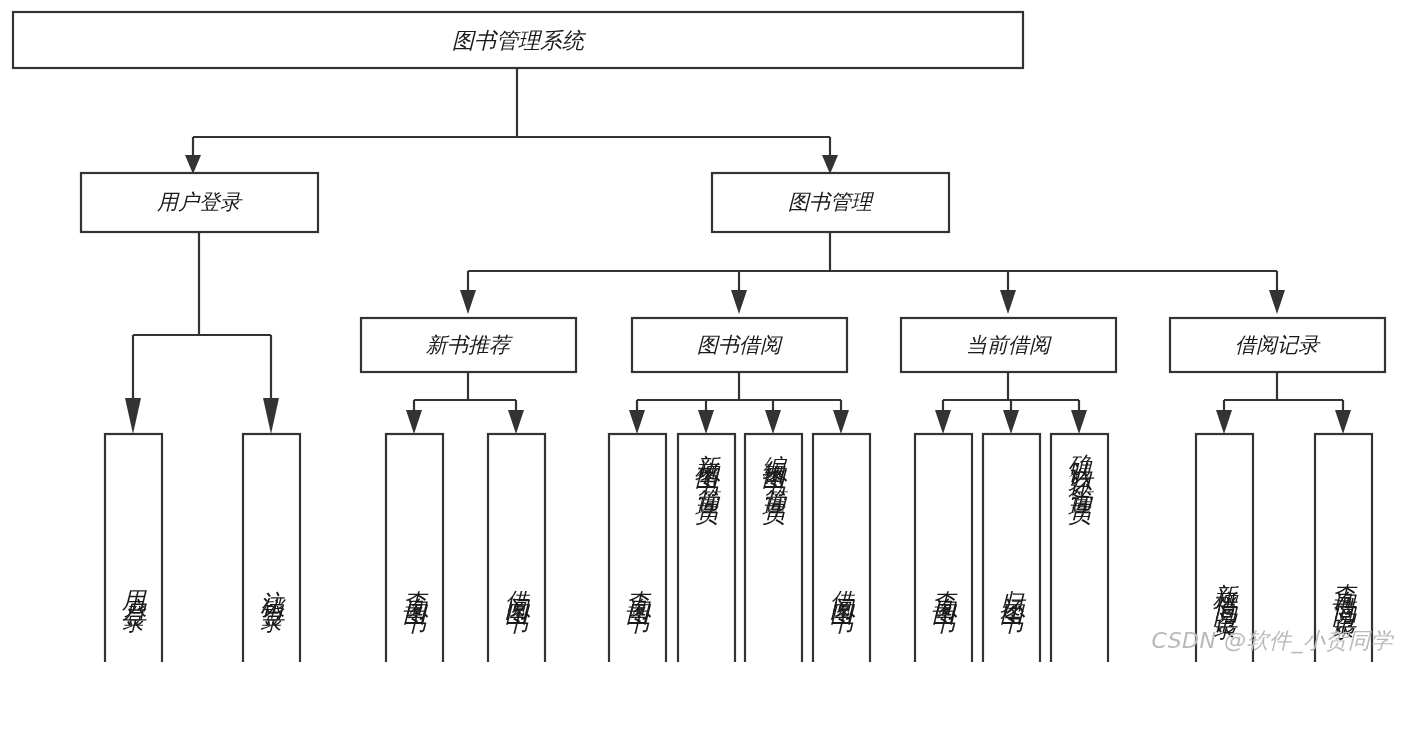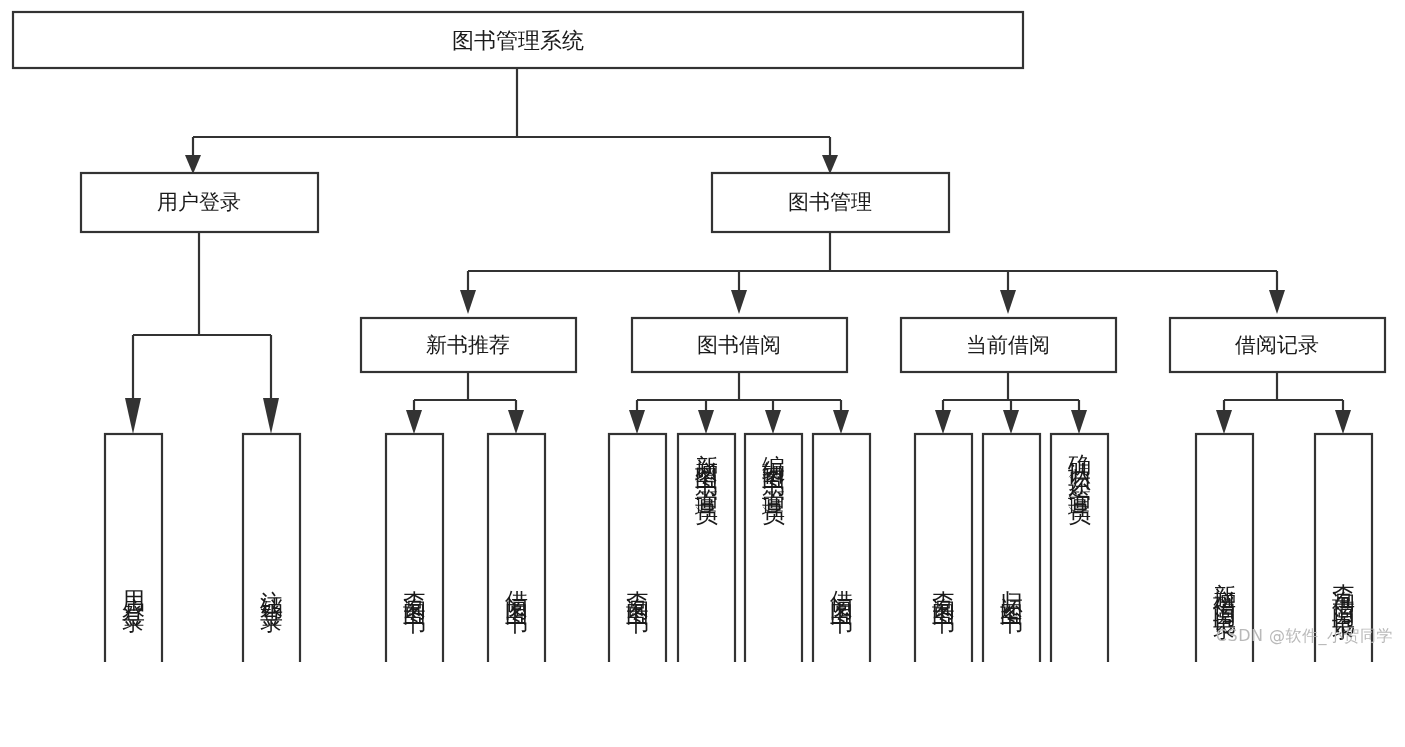--- a/index.html
+++ b/index.html
@@ -10,20 +10,21 @@
   }
   body {
     font-family: "DejaVu Sans", "Liberation Sans", sans-serif;
   }
   #diagram-root {
     position: relative;
     width: 1405px;
     height: 662px;
     background: #ffffff;
     overflow: hidden;
+    font-style: italic;
   }
   svg.diagram-canvas {
     position: absolute;
     left: 0;
     top: 0;
     width: 1405px;
     height: 747px;
   }
   .node-box {
     fill: #ffffff;
@@ -72,23 +73,23 @@
     font-size: 23px;
     line-height: 1.0;
     letter-spacing: 7px;
     color: #1a1a1a;
     display: block;
     white-space: nowrap;
   }
   .watermark {
     position: absolute;
     right: 12px;
-    bottom: 15px;
+    bottom: 6px;
     font-family: "DejaVu Sans", "Liberation Sans", sans-serif;
-    font-size: 16px;
+    font-size: 22px;
     color: #b9b9b9;
     letter-spacing: 0.5px;
     pointer-events: none;
     user-select: none;
     white-space: nowrap;
   }
 </style>
 </head>
 <body>
 

